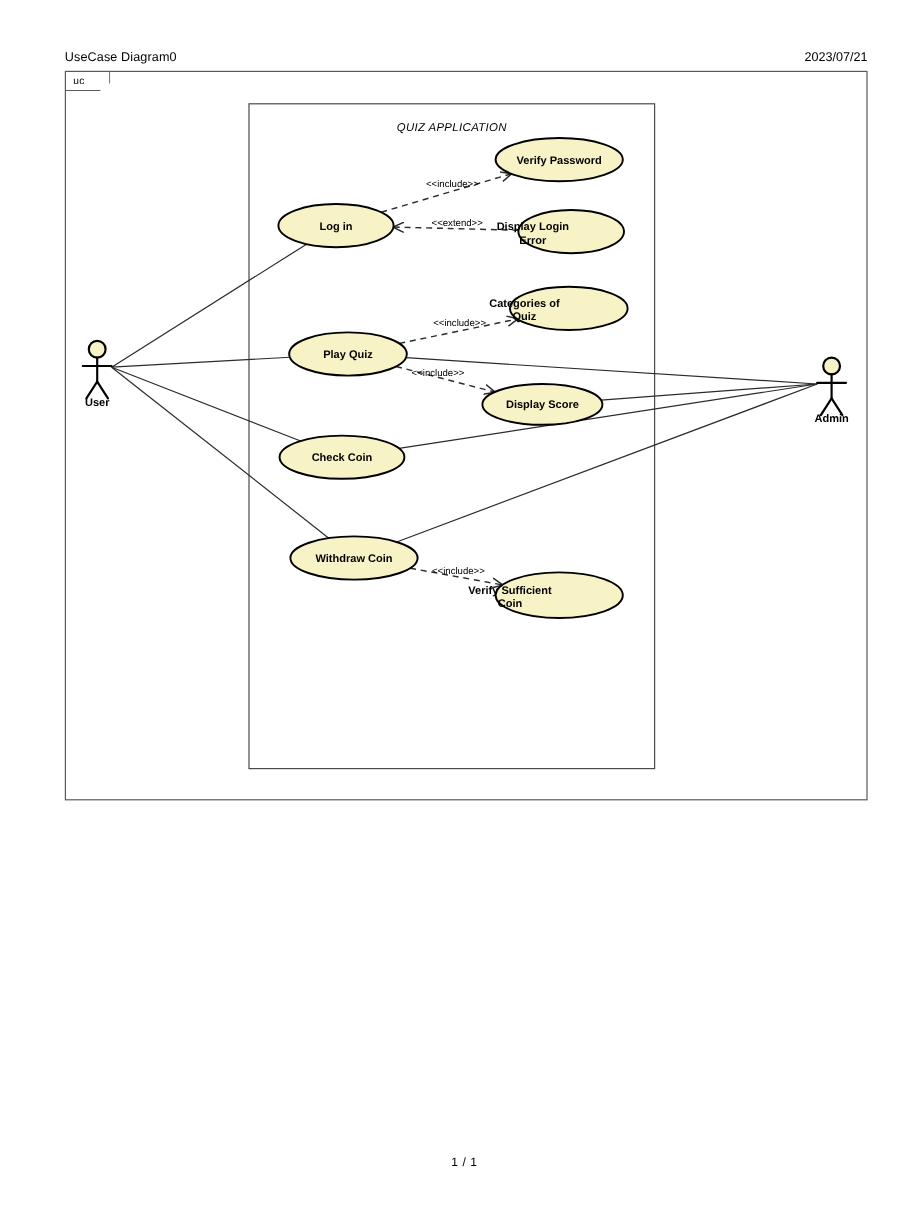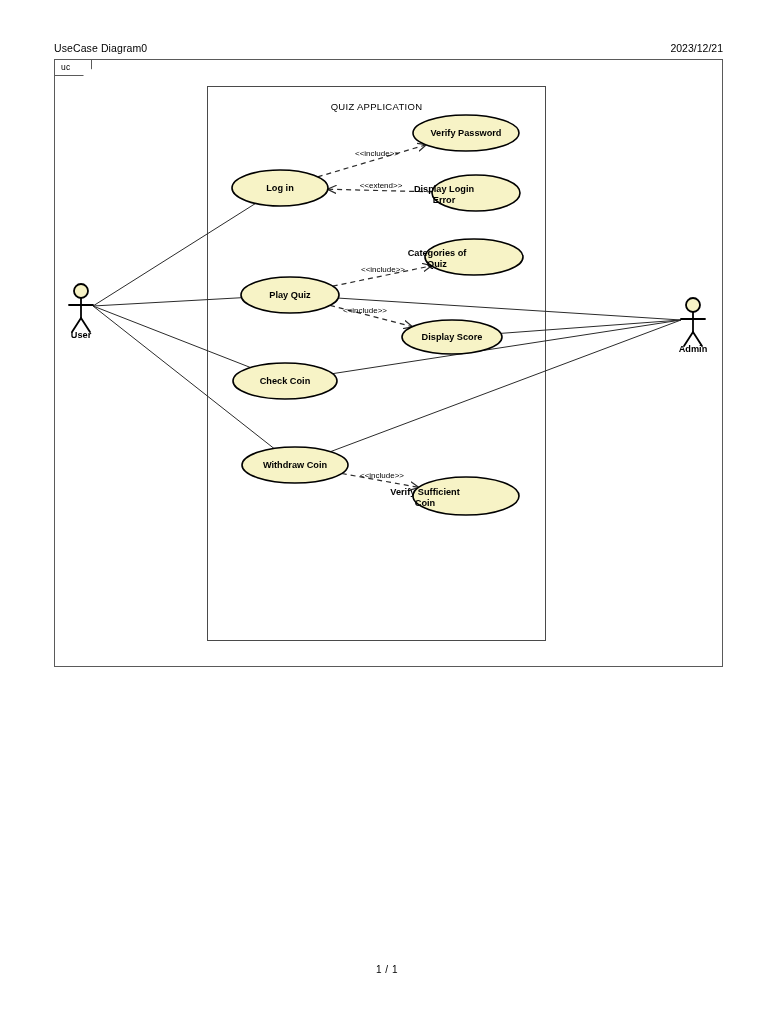--- a/index.html
+++ b/index.html
@@ -86,20 +86,21 @@
     background: transparent;
   }
   .sys-title {
     position: absolute;
     left: 204px;
     top: 101px;
     width: 339px;
     text-align: center;
     font-size: 9.5px;
     letter-spacing: 0.3px;
+    font-style: italic;
   }
 
   
   #overlay {
     position: absolute;
     left: 0; top: 0;
     width: 768px;
     height: 1024px;
     pointer-events: none;
   }
@@ -163,21 +164,21 @@
     font-size: 10px;
     letter-spacing: 0.5px;
   }
 </style>
 </head>
 <body>
 
 <div id="page">
 
   <div class="hdr-title">UseCase Diagram0</div>
-  <div class="hdr-date">2023/12/21</div>
+  <div class="hdr-date">2023/07/21</div>
 
   <div class="frame"></div>
   <div class="frame-tab"></div>
   <div class="frame-tab-label">uc</div>
 
   <div class="sys-box"></div>
   <div class="sys-title">QUIZ APPLICATION</div>
 
   <svg id="overlay" viewBox="0 0 768 1024">
     <defs>

